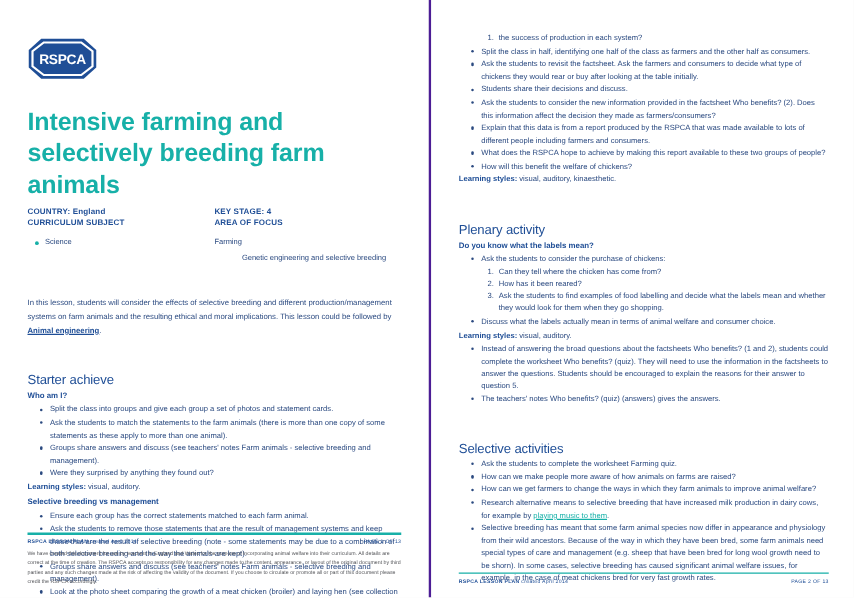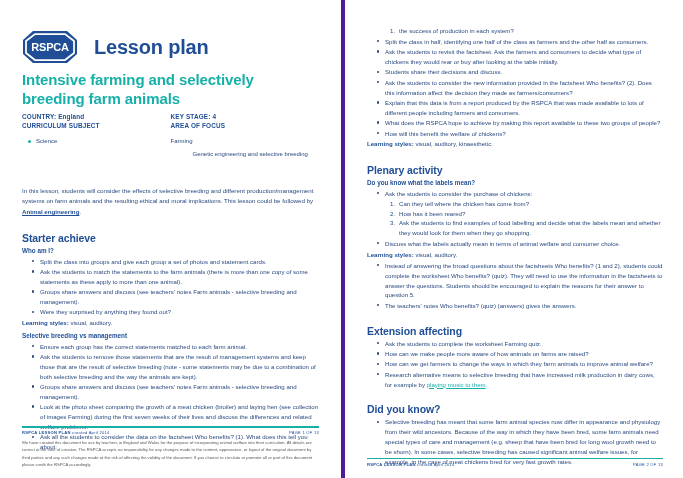--- a/index.html
+++ b/index.html
@@ -22,21 +22,21 @@
   .page {
     position: relative;
     background: #ffffff;
     height: 478px;
     box-sizing: border-box;
     overflow: hidden;
   }
   .page-left {
     width: 345px;
     padding: 22px 22px 0 22px;
-    border-right: 4px solid #4c1d95;
+    border-right: 2px solid #4c1d95;
   }
   .page-right {
     width: 338px;
     padding: 22px 20px 0 22px;
   }
 
   
   .masthead {
     display: flex;
     align-items: center;
@@ -49,22 +49,22 @@
     flex: 0 0 auto;
   }
   .doc-kicker {
     font-size: 20px;
     font-weight: bold;
     color: #1f4e96;
     letter-spacing: -0.2px;
   }
 
   .doc-title {
-    margin-top: 7px;
-    font-size: 15px;
+    margin-top: 22px;
+    font-size: 20px;
     font-weight: bold;
     color: #17b0a8;
     line-height: 1.26;
     letter-spacing: -0.1px;
   }
 
   
   .meta {
     display: flex;
     margin-top: 3px;
@@ -125,23 +125,23 @@
     color: #1f4e96;
     text-decoration: underline;
     font-weight: bold;
   }
   .link-teal {
     color: #17b0a8;
     text-decoration: underline;
   }
 
   h2.section {
-    margin: 14px 0 2px 0;
+    margin: 28px 0 2px 0;
     font-size: 10.5px;
-    font-weight: bold;
+    font-weight: normal;
     color: #1f4e96;
     letter-spacing: -0.1px;
   }
   .subhead {
     font-size: 6.3px;
     font-weight: bold;
     color: #1f4e96;
     line-height: 1.6;
     margin: 2px 0 0 0;
   }
@@ -243,21 +243,20 @@
 <div class="spread">
 
   <div class="page page-left">
 
     <div class="masthead">
       <svg class="logo" viewBox="0 0 112 68">
         <polygon points="22,2 90,2 110,20 110,48 90,66 22,66 2,48 2,20" fill="#1f4e96"></polygon>
         <polygon points="26,8 86,8 104,22 104,46 86,60 26,60 8,46 8,22" fill="none" stroke="#ffffff" stroke-width="3.5"></polygon>
         <text x="56" y="42" text-anchor="middle" fill="#ffffff" font-family="Liberation Sans, sans-serif" font-size="22" font-weight="bold" letter-spacing="-0.5">RSPCA</text>
       </svg>
-      <div class="doc-kicker">Lesson plan</div>
     </div>
 
     <div class="doc-title">Intensive farming and selectively breeding farm animals</div>
 
     <div class="meta">
       <div class="meta-col">
         <div class="meta-label">COUNTRY: England</div>
         <div class="meta-label">CURRICULUM SUBJECT</div>
         <ul class="meta-list">
           <li>Science</li>
@@ -348,31 +347,30 @@
     <div class="styles-line">
       <b>Learning styles:</b>
       <span>visual, auditory.</span>
     </div>
 
     <ul class="bullets">
       <li>Instead of answering the broad questions about the factsheets Who benefits? (1 and 2), students could complete the worksheet Who benefits? (quiz). They will need to use the information in the factsheets to answer the questions. Students should be encouraged to explain the reasons for their answer to question 5.</li>
       <li>The teachers' notes Who benefits? (quiz) (answers) gives the answers.</li>
     </ul>
 
-    <h2 class="section">Extension affecting</h2>
+    <h2 class="section">Selective activities</h2>
     <ul class="bullets">
       <li>Ask the students to complete the worksheet Farming quiz.</li>
       <li>How can we make people more aware of how animals on farms are raised?</li>
       <li>How can we get farmers to change the ways in which they farm animals to improve animal welfare?</li>
       <li>
         <span>Research alternative means to selective breeding that have increased milk production in dairy cows, for example by </span><a class="link-teal" href="#">playing music to them</a><span>.</span>
       </li>
     </ul>
 
-    <h2 class="section">Did you know?</h2>
     <ul class="bullets">
       <li>Selective breeding has meant that some farm animal species now differ in appearance and physiology from their wild ancestors. Because of the way in which they have been bred, some farm animals need special types of care and management (e.g. sheep that have been bred for long wool growth need to be shorn). In some cases, selective breeding has caused significant animal welfare issues, for example, in the case of meat chickens bred for very fast growth rates.</li>
     </ul>
 
     <div class="footer" style="left:22px; right:20px;">
       <div class="footer-rule"></div>
       <div class="footer-row">
         <div class="footer-meta">
           <b>RSPCA LESSON PLAN</b>
           <span>created April 2014</span>

